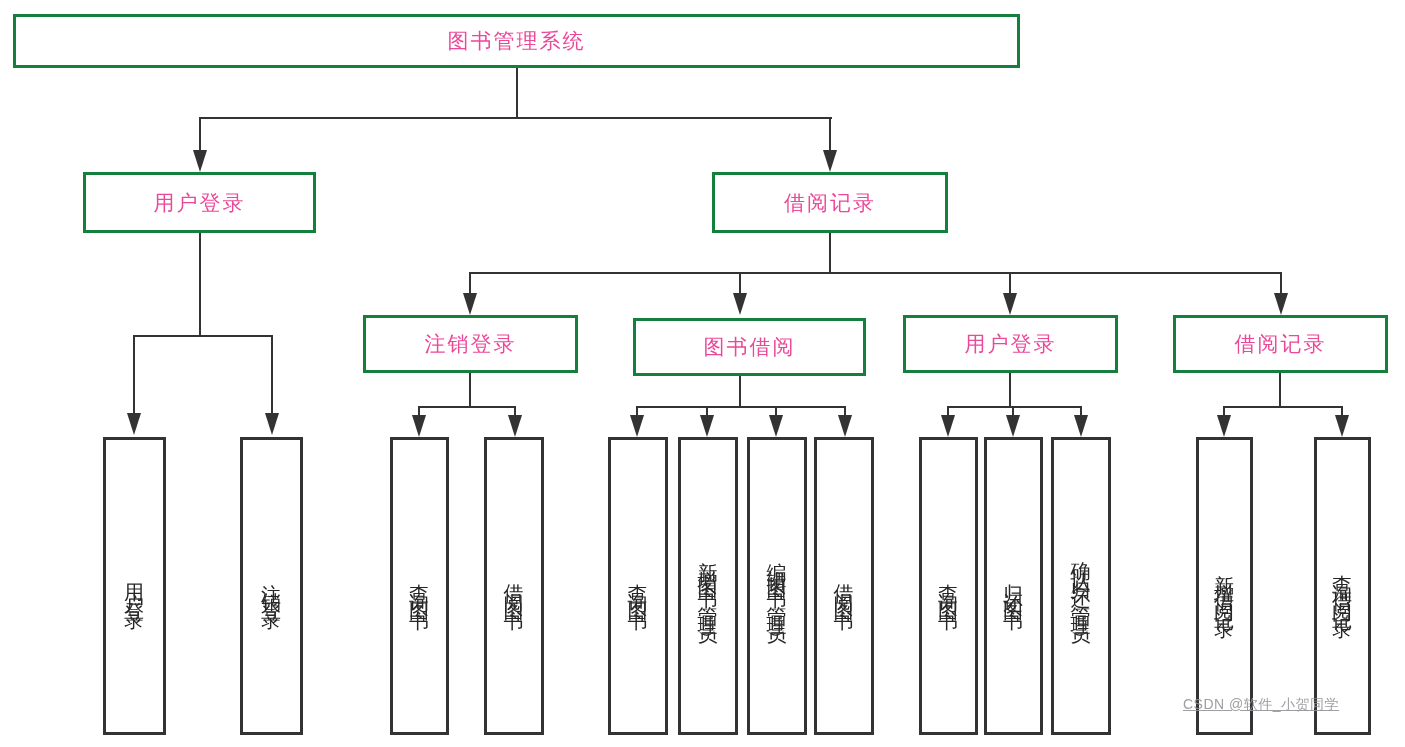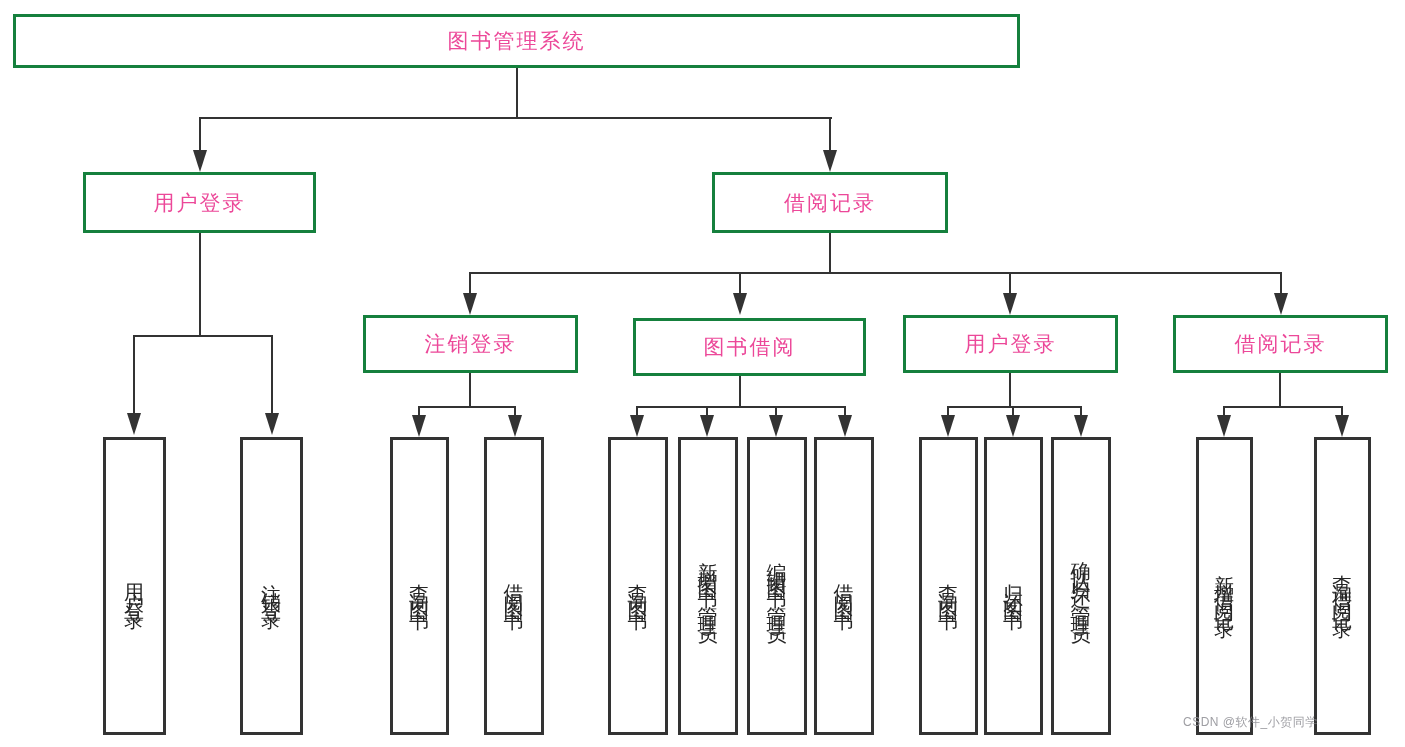--- a/index.html
+++ b/index.html
@@ -52,26 +52,27 @@
     width: 0;
     height: 0;
     border-left: 7px solid transparent;
     border-right: 7px solid transparent;
     border-top: 22px solid #333333;
     z-index: 1;
   }
   .watermark {
     position: absolute;
     left: 1183px;
-    top: 714px;
-    font-size: 12px;
+    top: 696px;
+    font-size: 14px;
     color: rgba(148, 148, 153, 0.9);
     letter-spacing: 0.5px;
     z-index: 5;
     white-space: nowrap;
+    text-decoration: underline;
   }
 </style>
 </head>
 <body>
 
 <div id="stage">
 
   <div class="box" style="left:13px; top:14px; width:1007px; height:54px;">图书管理系统</div>
 
   <div class="line" style="left:516px; top:67px; width:2px; height:52px;"></div>

